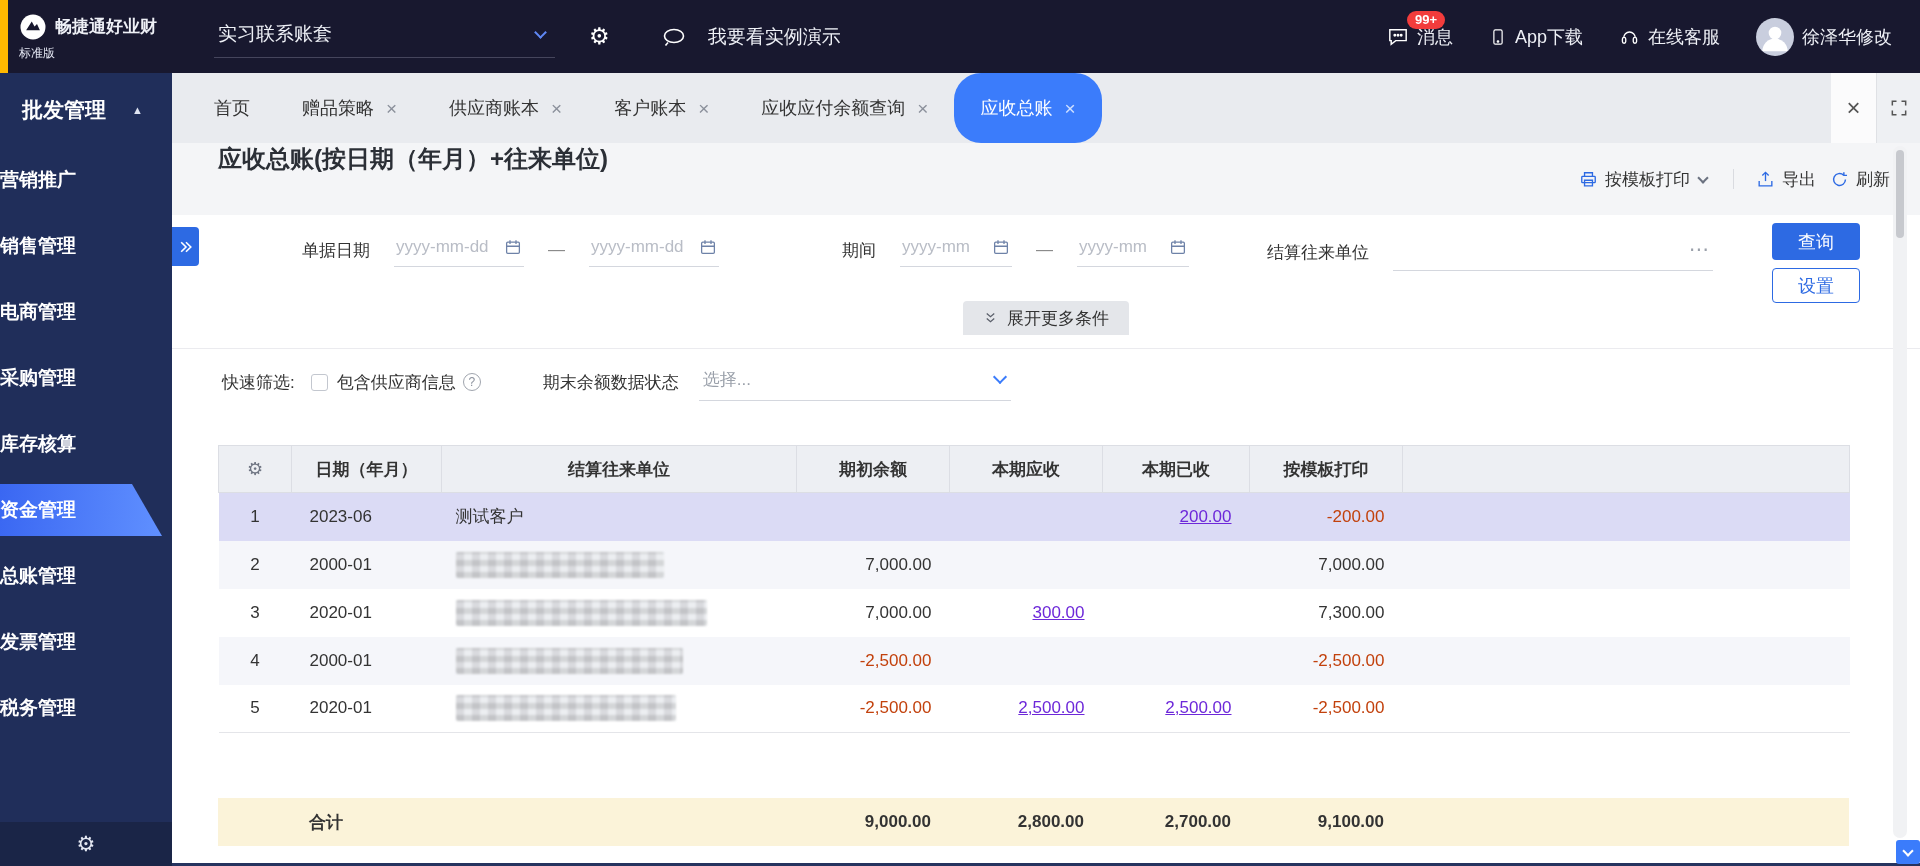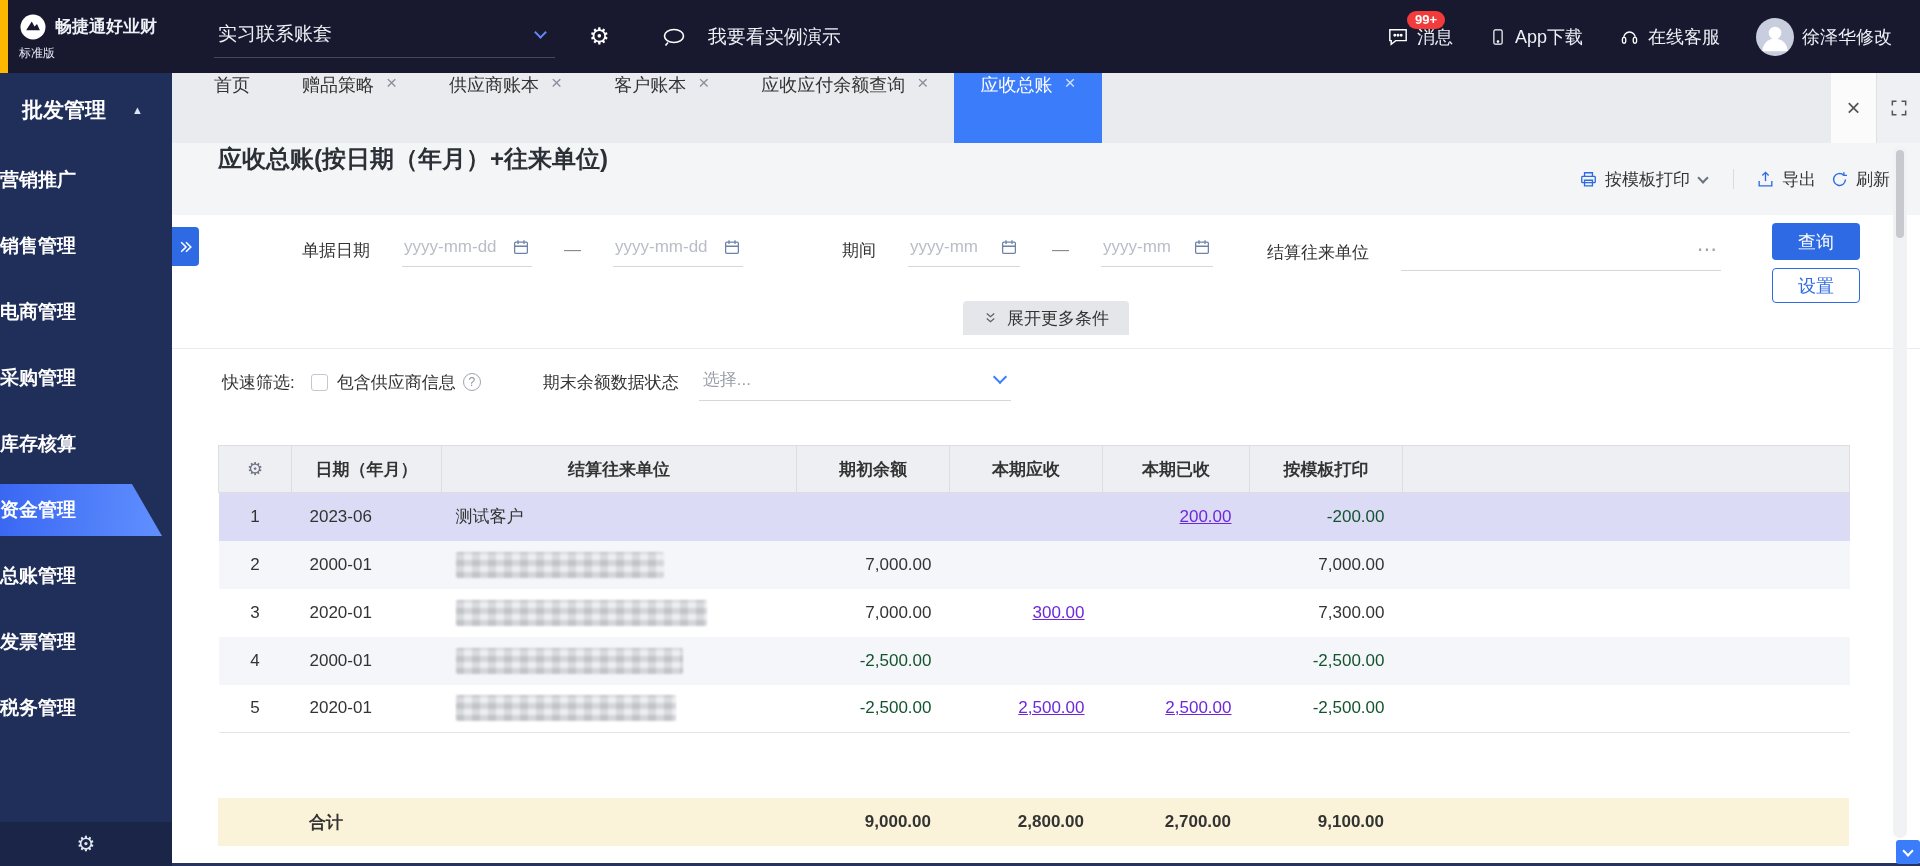--- a/index.html
+++ b/index.html
@@ -28,38 +28,38 @@
   .side-header .caret { font-size:11px; margin-left:26px; color:#dfe4f2; }
   .side-item { height:66px; display:flex; align-items:center; font-size:19px; cursor:pointer; position:relative;font-weight:bold; }
   .side-item span { position:relative; z-index:1; }
   .side-item.active::before { content:""; position:absolute; left:0; top:7px; bottom:7px; width:162px; background:linear-gradient(95deg,#3a67f2,#6090ff); clip-path:polygon(0 0, calc(100% - 30px) 0, 100% 100%, 0 100%); }
   .side-footer { margin-top:auto; height:44px; background:#1a2547; display:flex; align-items:center; justify-content:center; font-size:21px; color:#e3e7f2; cursor:pointer; }
 
   
   .main { position:absolute; left:172px; top:73px; right:0; bottom:0; background:#fff; display:flex; flex-direction:column; overflow:hidden; }
 
   .tabrow { height:70px; background:#e9ebef; display:flex; align-items:stretch; padding-left:16px; position:relative; flex:none; }
-  .tab { display:flex; gap:12px; padding:0 26px; font-size:18px; color:#333; cursor:pointer; white-space:nowrap; }
+  .tab { display:flex; align-items:center; gap:12px; padding:0 26px; font-size:18px; color:#333; cursor:pointer; white-space:nowrap; }
   .tab .tab-close { color:#8b909b; font-size:19px; line-height:1; }
-  .tab.active { background:#3b7cfb; color:#fff; }
+  .tab.active { background:#3b7cfb; color:#fff;border-radius:27px; }
   .tab.active .tab-close { color:#cfe0ff; }
   .tabrow-right { position:absolute; right:0; top:0; bottom:0; display:flex; }
   .close-all { width:45px; background:#fbfbfc; display:flex; align-items:center; justify-content:center; font-size:24px; color:#555; cursor:pointer; }
   .maximize { width:44px; background:#eef0f3; border-left:1px solid #dfe1e5; display:flex; align-items:center; justify-content:center; cursor:pointer; }
 
   .titlerow { height:72px; background:#f4f5f7; display:flex; padding:0 30px 0 46px; flex:none; }
   .page-title { font-size:24px; font-weight:600; color:#2b2f36; }
   .title-toolbar { margin-left:auto; display:flex; align-items:center; gap:14px; font-size:17px; color:#333; }
   .tool { display:flex; align-items:center; gap:7px; cursor:pointer; }
   .tool-chev { display:inline-block; width:8px; height:8px; border-left:2px solid #6b7widt8; border-left:2px solid #6b7280; border-bottom:2px solid #6b7280; transform:rotate(-45deg); margin:-3px 4px 0 2px; }
   .tool-div { width:1px; height:20px; background:#d9dbe0; margin:0 8px; }
 
   .filters { position:relative; height:134px; background:#fff; border-bottom:1px solid #ebebef; flex:none; }
   .expand-btn { position:absolute; left:0; top:12px; width:27px; height:39px; background:#2d6ae3; border-radius:0 4px 4px 0; display:flex; align-items:center; justify-content:center; cursor:pointer; }
-  .fgroup { position:absolute; top:18px; display:flex; align-items:center; gap:32px; }
+  .fgroup { position:absolute; top:18px; display:flex; align-items:center; gap:24px; }
   .f-label { font-size:17px; color:#333; white-space:nowrap; }
   .u-box { display:flex; align-items:center; gap:8px; border-bottom:1px solid #d4d7de; padding:4px 2px 9px 2px; }
   .u-box input { border:none; outline:none; background:transparent; font-size:17px; color:#333; font-family:inherit; }
   .u-box input::placeholder { color:#b9bdc6; }
   .dash { color:#888; font-size:17px; }
   .fg-docdate { left:130px; }
   .fg-period { left:670px; }
   .fg-unit { left:1095px; }
   .unit-line { width:320px; display:flex; justify-content:flex-end; }
   .ellipsis { color:#9aa0aa; font-size:20px; letter-spacing:2px; cursor:pointer; }
@@ -81,21 +81,21 @@
   thead th { height:47px; background:#edeff3; border:1px solid #dcdee4; font-weight:bold; text-align:center; }
   tbody tr { height:48px; }
   tbody tr.alt { background:#f5f6fa; }
   tbody tr.selected { background:#dbdbf5; }
   tbody tr:last-child td { border-bottom:1px solid #e4e5e9; }
   td.num { text-align:center; }
   td.date { padding-left:18px; }
   td.unit { padding-left:14px; }
   td.val { text-align:right; padding-right:18px; }
   .link { color:#6d28d9; text-decoration:underline; cursor:pointer; }
-  .neg { color:#14532d; }
+  .neg { color:#c2410c; }
   .redacted { display:block; height:26px; border-radius:2px; background-image:repeating-linear-gradient(0deg, rgba(0,0,0,.10) 0 6px, rgba(0,0,0,0) 6px 12px), repeating-linear-gradient(90deg,#d9dade 0 8px,#eceef1 8px 16px); filter:blur(1.3px); }
   .rw-1 { width:208px; } .rw-2 { width:251px; } .rw-3 { width:227px; } .rw-4 { width:220px; }
   .th-gear { color:#707684; font-size:18px; font-weight:normal; cursor:pointer; }
 
   .total-row { margin-top:65px; width:1631px; height:48px; background:#fbf3d9; display:grid; grid-template-columns:73px 150px 355px 153px 153px 147px 153px auto; align-items:center; font-size:17px; font-weight:bold; color:#333; }
   .t-label { padding-left:18px; }
   .t-val { text-align:right; padding-right:18px; }
 
   
   .vscroll { position:absolute; top:146px; right:13px; bottom:28px; width:14px; background:#f1f2f4; border-radius:7px; z-index:11; }

